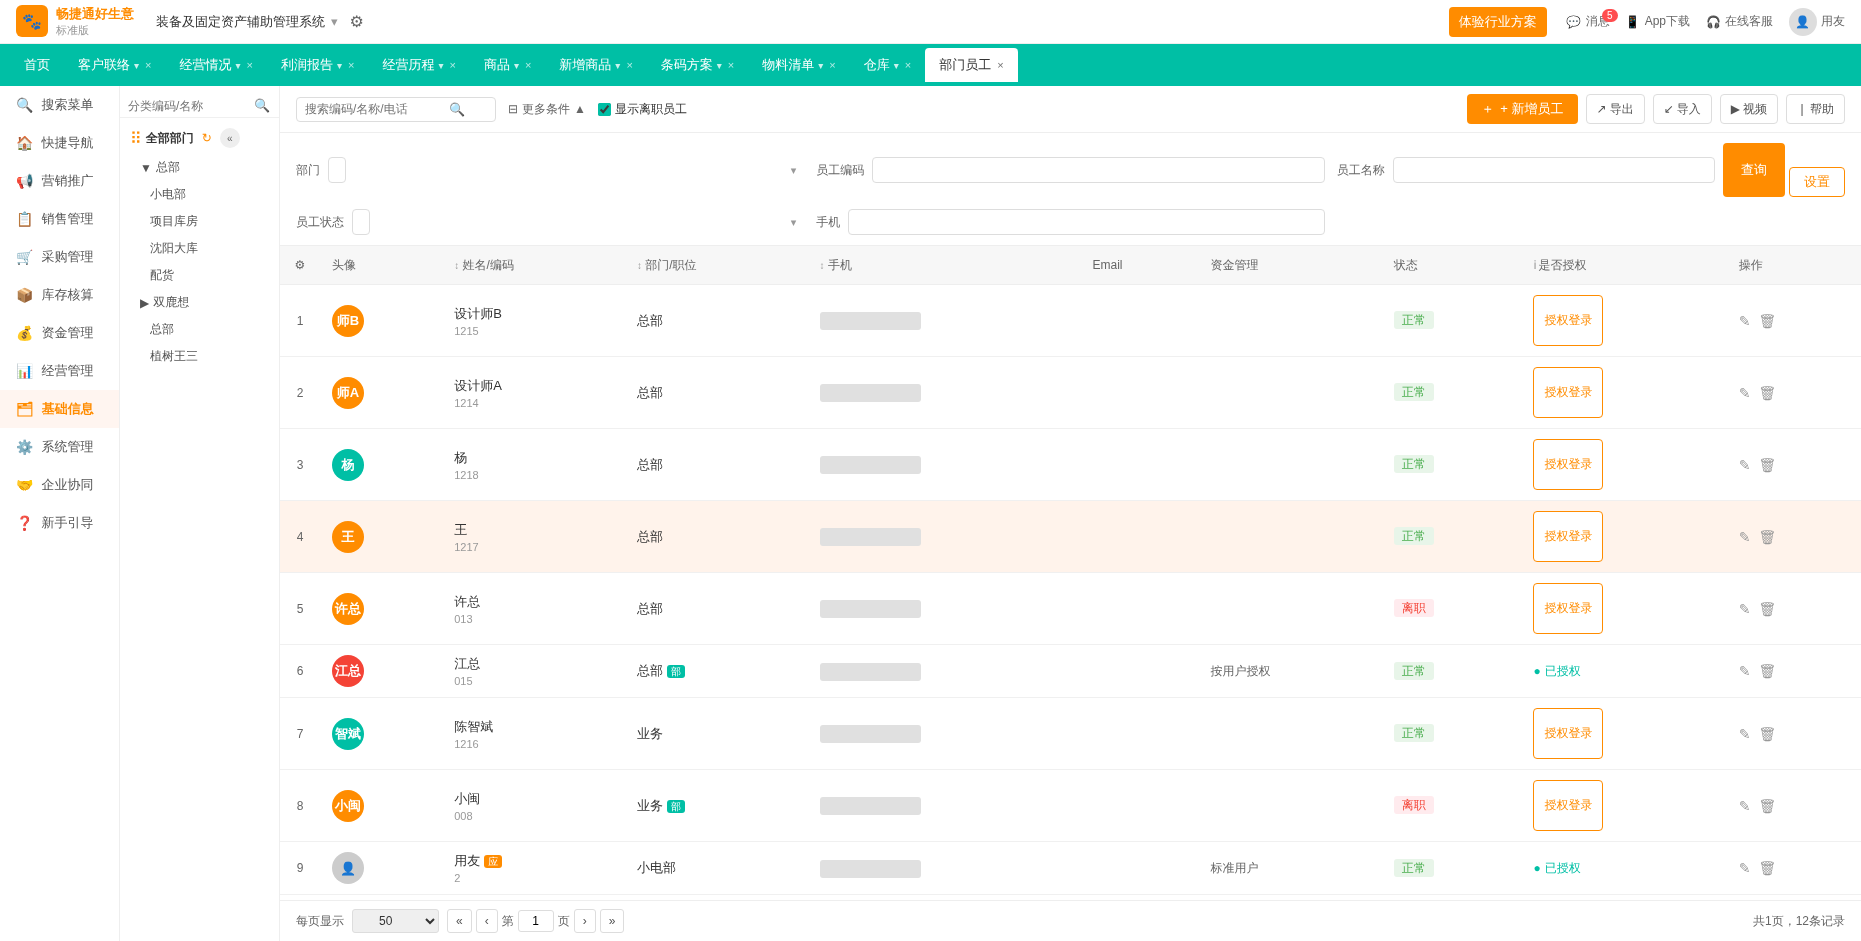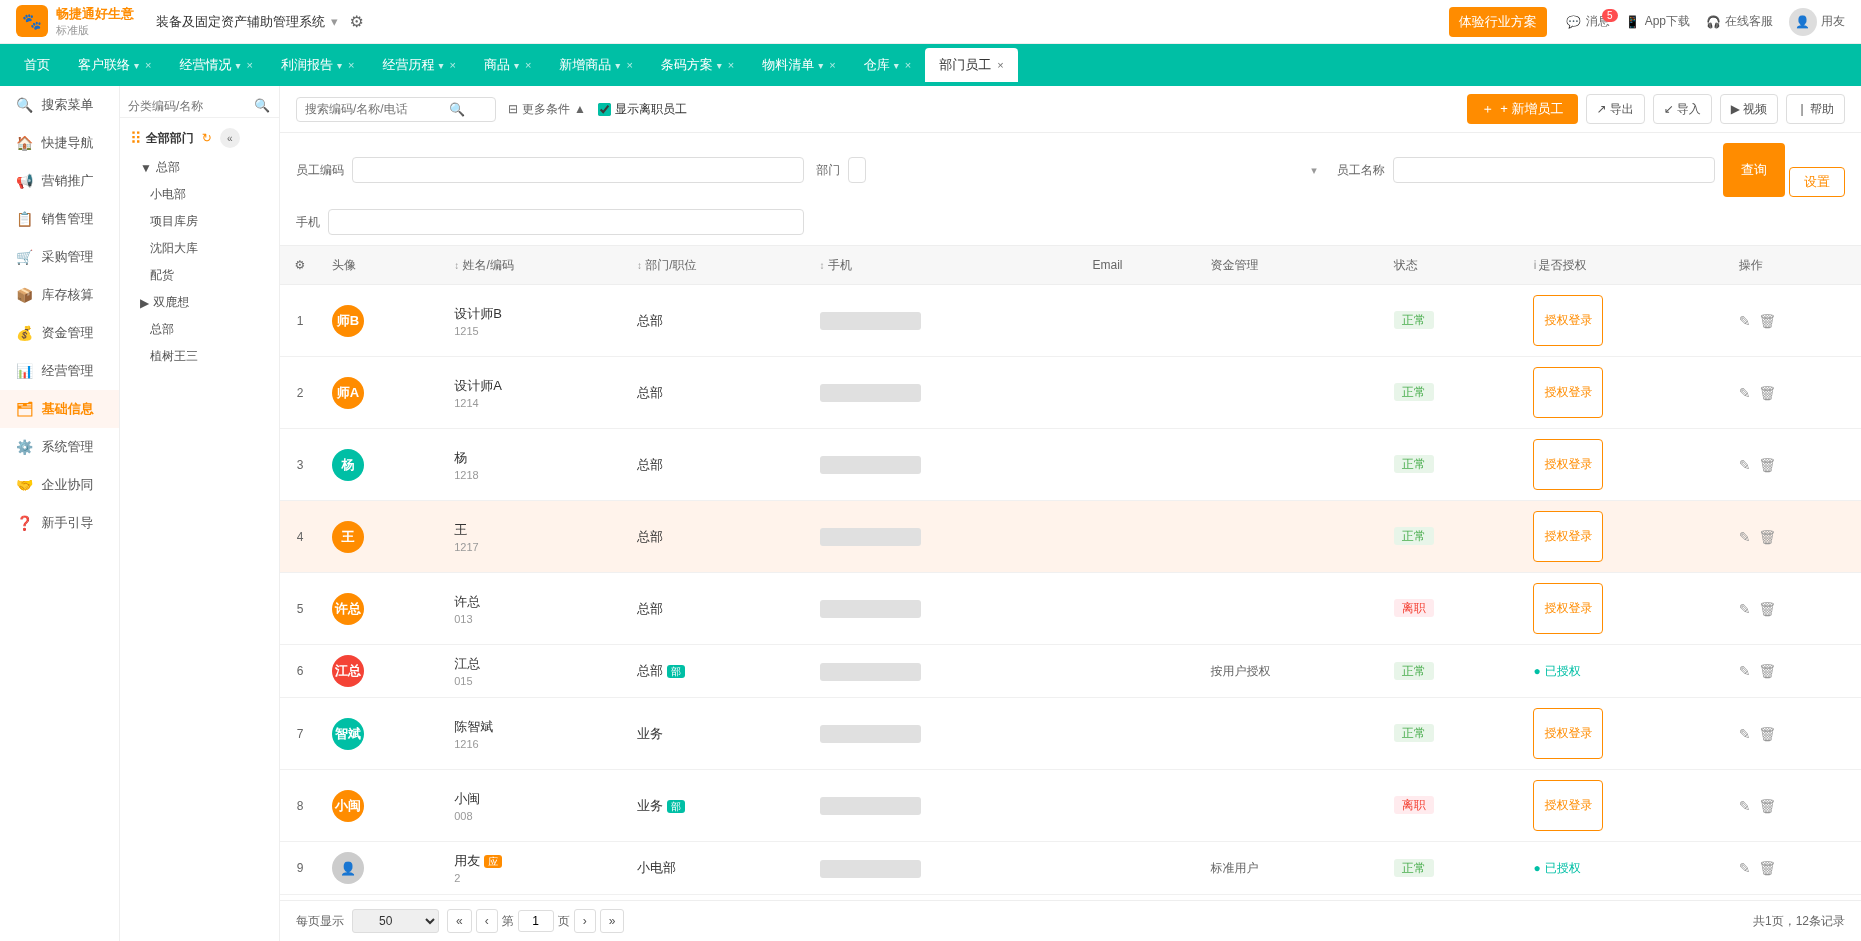--- a/index.html
+++ b/index.html
@@ -516,37 +516,45 @@
           </button>
           <button class="btn-outline">
             <span>❘</span>
             <span>帮助</span>
           </button>
         </div>
       </div>
 
       <div class="adv-filter">
         <div class="filter-row">
-          <span class="filter-label">员工编码</span>
-          <input class="filter-input" type="text" style="">
-        </div>
-        <div class="filter-row">
           <span class="filter-label">部门</span>
           <div class="filter-select-wrap">
             <select class="filter-select">
               <option></option>
             </select>
           </div>
         </div>
         <div class="filter-row">
+          <span class="filter-label">员工编码</span>
+          <input class="filter-input" type="text" style="">
+        </div>
+        <div class="filter-row">
           <span class="filter-label">员工名称</span>
           <input class="filter-input" type="text" style="">
           <div style="display:flex;flex-direction:row;gap:4px;">
             <button class="btn-query">查询</button>
             <button class="btn-set">设置</button>
+          </div>
+        </div>
+        <div class="filter-row">
+          <span class="filter-label">员工状态</span>
+          <div class="filter-select-wrap">
+            <select class="filter-select">
+              <option></option>
+            </select>
           </div>
         </div>
         <div class="filter-row">
           <span class="filter-label">手机</span>
           <input class="filter-input" type="text" style="">
         </div>
       </div>
 
       <div class="data-table-wrap">
         <table>

